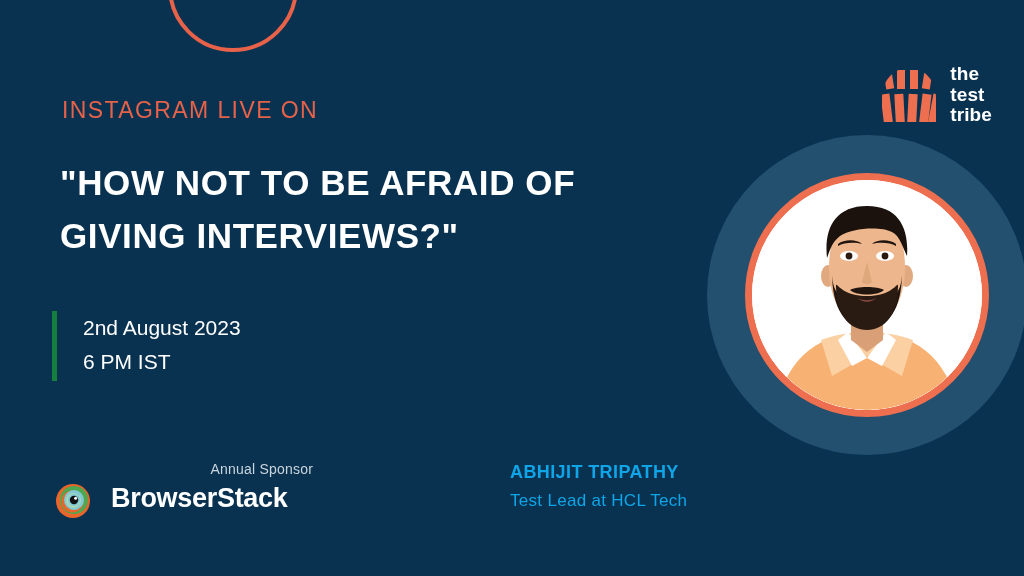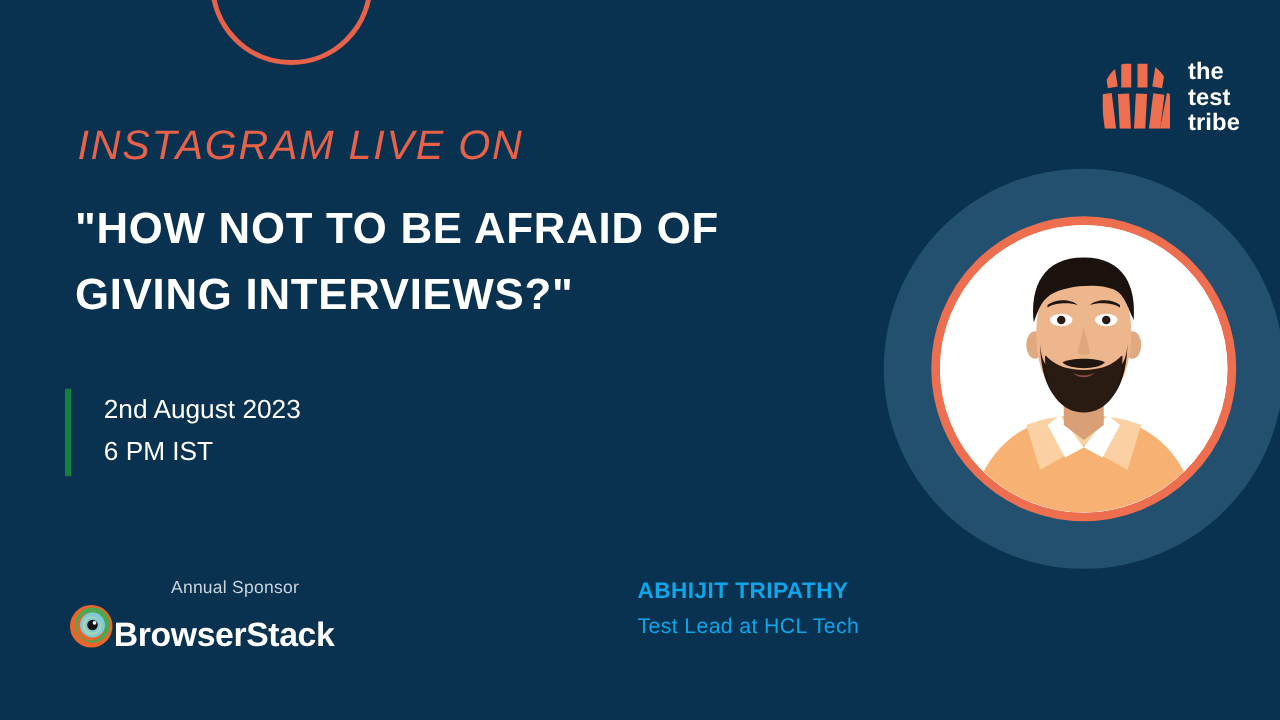--- a/index.html
+++ b/index.html
@@ -25,42 +25,41 @@
     height: 122px;
     border: 4px solid #e8624a;
     border-radius: 50%;
     box-sizing: content-box;
   }
 
   
   .brand {
     position: absolute;
     right: 32px;
-    top: 48px;
+    top: 64px;
     display: flex;
-    align-items: flex-start;
+    align-items: center;
     gap: 12px;
   }
   .brand-mark { width: 58px; height: 56px; display: block; }
   .brand-word {
     color: #ffffff;
     font-size: 19px;
     font-weight: bold;
     line-height: 1.08;
     letter-spacing: 0.1px;
   }
 
   
   .eyebrow {
     position: absolute;
     left: 62px;
     top: 97px;
     color: #e8624a;
-    font-size: 33px;
-    font-style: italic;
+    font-size: 23px;
     font-weight: normal;
     letter-spacing: 1.4px;
     white-space: nowrap;
   }
   .headline {
     position: absolute;
     left: 60px;
     top: 156px;
     width: 630px;
     color: #ffffff;
@@ -89,29 +88,29 @@
 
   
   .sponsor {
     position: absolute;
     left: 55px;
     top: 461px;
   }
   .sponsor-label {
     color: #c9d4dd;
     font-size: 14px;
-    text-align: center;
+    text-align: right;
     width: 250px;
     margin-left: 8px;
     letter-spacing: 0.2px;
   }
   .sponsor-logo {
     display: flex;
-    align-items: flex-end;
-    gap: 0;
+    align-items: flex-start;
+    gap: 20px;
     margin-top: 6px;
   }
   .sponsor-name {
     color: #ffffff;
     font-size: 27px;
     font-weight: bold;
     letter-spacing: -0.3px;
   }
 
   

